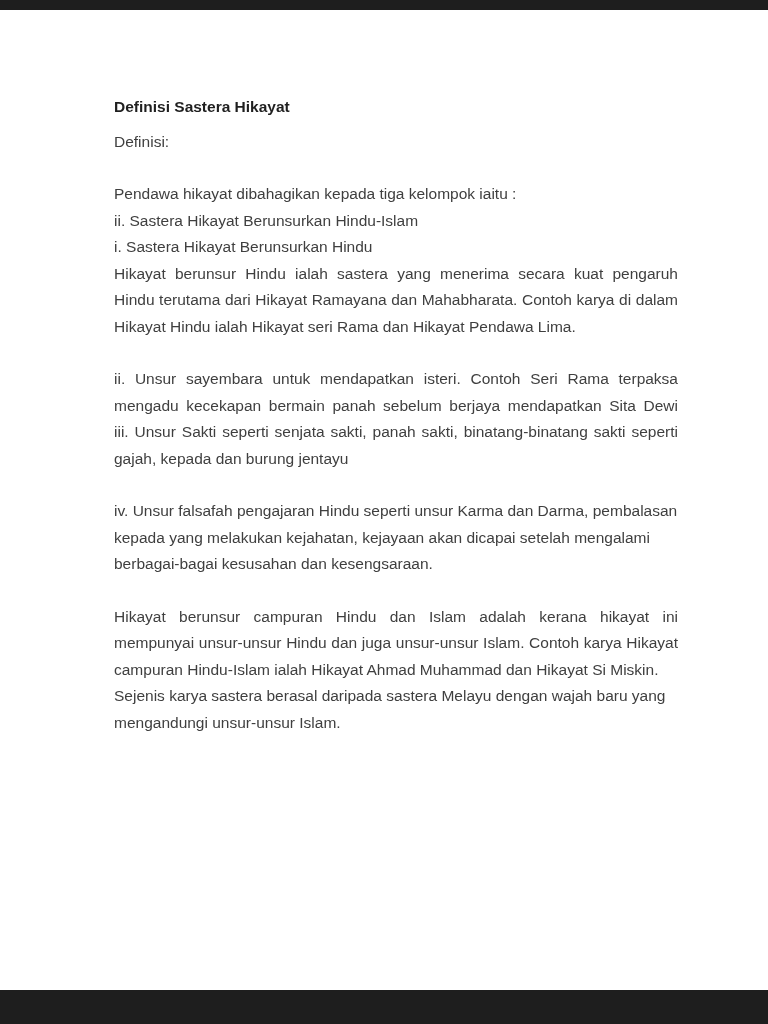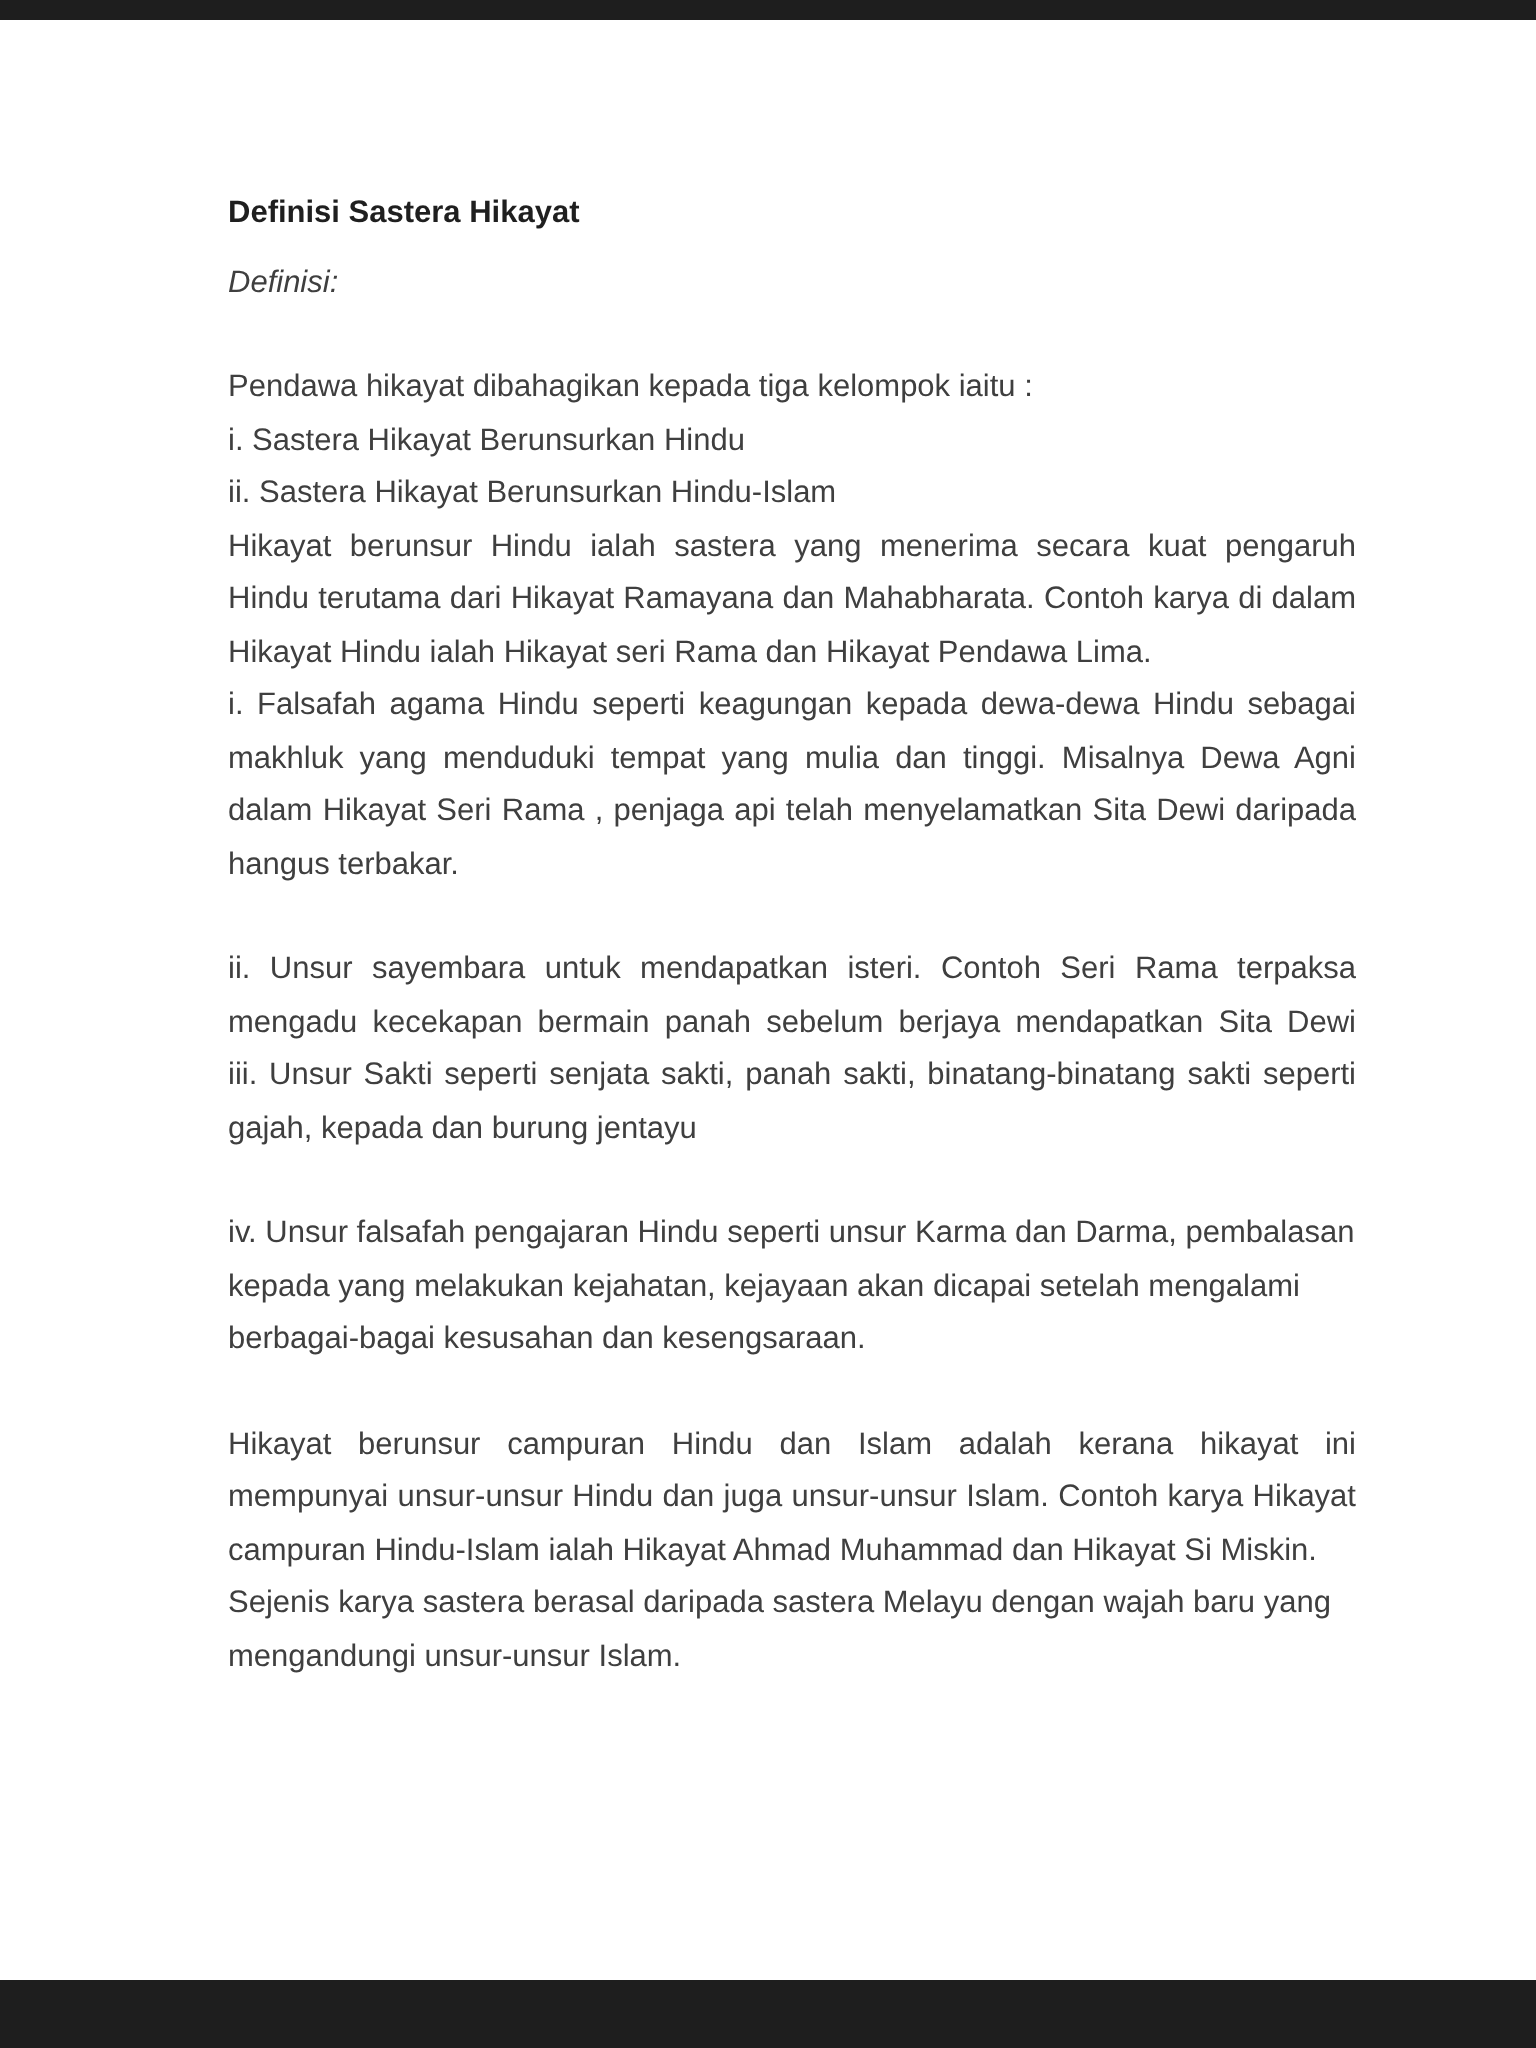--- a/index.html
+++ b/index.html
@@ -43,21 +43,20 @@
   }
   .justify-all {
     text-align: justify;
     text-align-last: justify;
   }
   .gap-top {
     margin-top: 26px !important;
   }
   .gap-top-sm {
     margin-top: 8px !important;
-    font-style: italic;
   }
   .bottom-bar {
     position: absolute;
     left: 0;
     bottom: 0;
     width: 768px;
     height: 34px;
     background: #1e1e1e;
   }
   .top-bar {
@@ -73,25 +72,24 @@
 <body>
 
 <div class="viewport">
   <div class="top-bar"></div>
 
   <div class="page">
     <p class="title">Definisi Sastera Hikayat</p>
     <p class="gap-top-sm">Definisi:</p>
 
     <p class="gap-top">Pendawa hikayat dibahagikan kepada tiga kelompok iaitu :</p>
+    <p>ii. Sastera Hikayat Berunsurkan Hindu-Islam</p>
     <p>i. Sastera Hikayat Berunsurkan Hindu</p>
-    <p>ii. Sastera Hikayat Berunsurkan Hindu-Islam</p>
 
     <p class="justify">Hikayat berunsur Hindu ialah sastera yang menerima secara kuat pengaruh Hindu terutama dari  Hikayat Ramayana dan Mahabharata. Contoh karya di dalam Hikayat Hindu ialah Hikayat seri Rama dan  Hikayat Pendawa Lima.</p>
-    <p class="justify">i. Falsafah agama Hindu seperti keagungan kepada dewa-dewa Hindu sebagai makhluk yang menduduki tempat yang mulia dan tinggi. Misalnya Dewa Agni dalam Hikayat Seri Rama , penjaga api telah menyelamatkan Sita Dewi daripada hangus terbakar.</p>
 
     <p class="justify-all gap-top">ii. Unsur sayembara untuk mendapatkan isteri. Contoh Seri Rama terpaksa mengadu kecekapan bermain panah sebelum berjaya mendapatkan Sita Dewi</p>
     <p class="justify">iii. Unsur Sakti seperti senjata sakti, panah sakti, binatang-binatang sakti seperti gajah, kepada dan burung jentayu</p>
 
     <p class="gap-top">iv. Unsur falsafah pengajaran Hindu seperti unsur Karma dan Darma, pembalasan kepada yang melakukan kejahatan, kejayaan akan dicapai setelah mengalami berbagai-bagai kesusahan dan kesengsaraan.</p>
 
     <p class="justify gap-top">Hikayat berunsur campuran Hindu dan Islam adalah kerana hikayat ini mempunyai unsur-unsur Hindu  dan juga unsur-unsur Islam. Contoh karya Hikayat campuran Hindu-Islam ialah Hikayat Ahmad Muhammad dan  Hikayat Si Miskin.</p>
     <p>Sejenis karya sastera berasal daripada sastera Melayu dengan wajah baru yang mengandungi unsur-unsur Islam.</p>
   </div>
 

